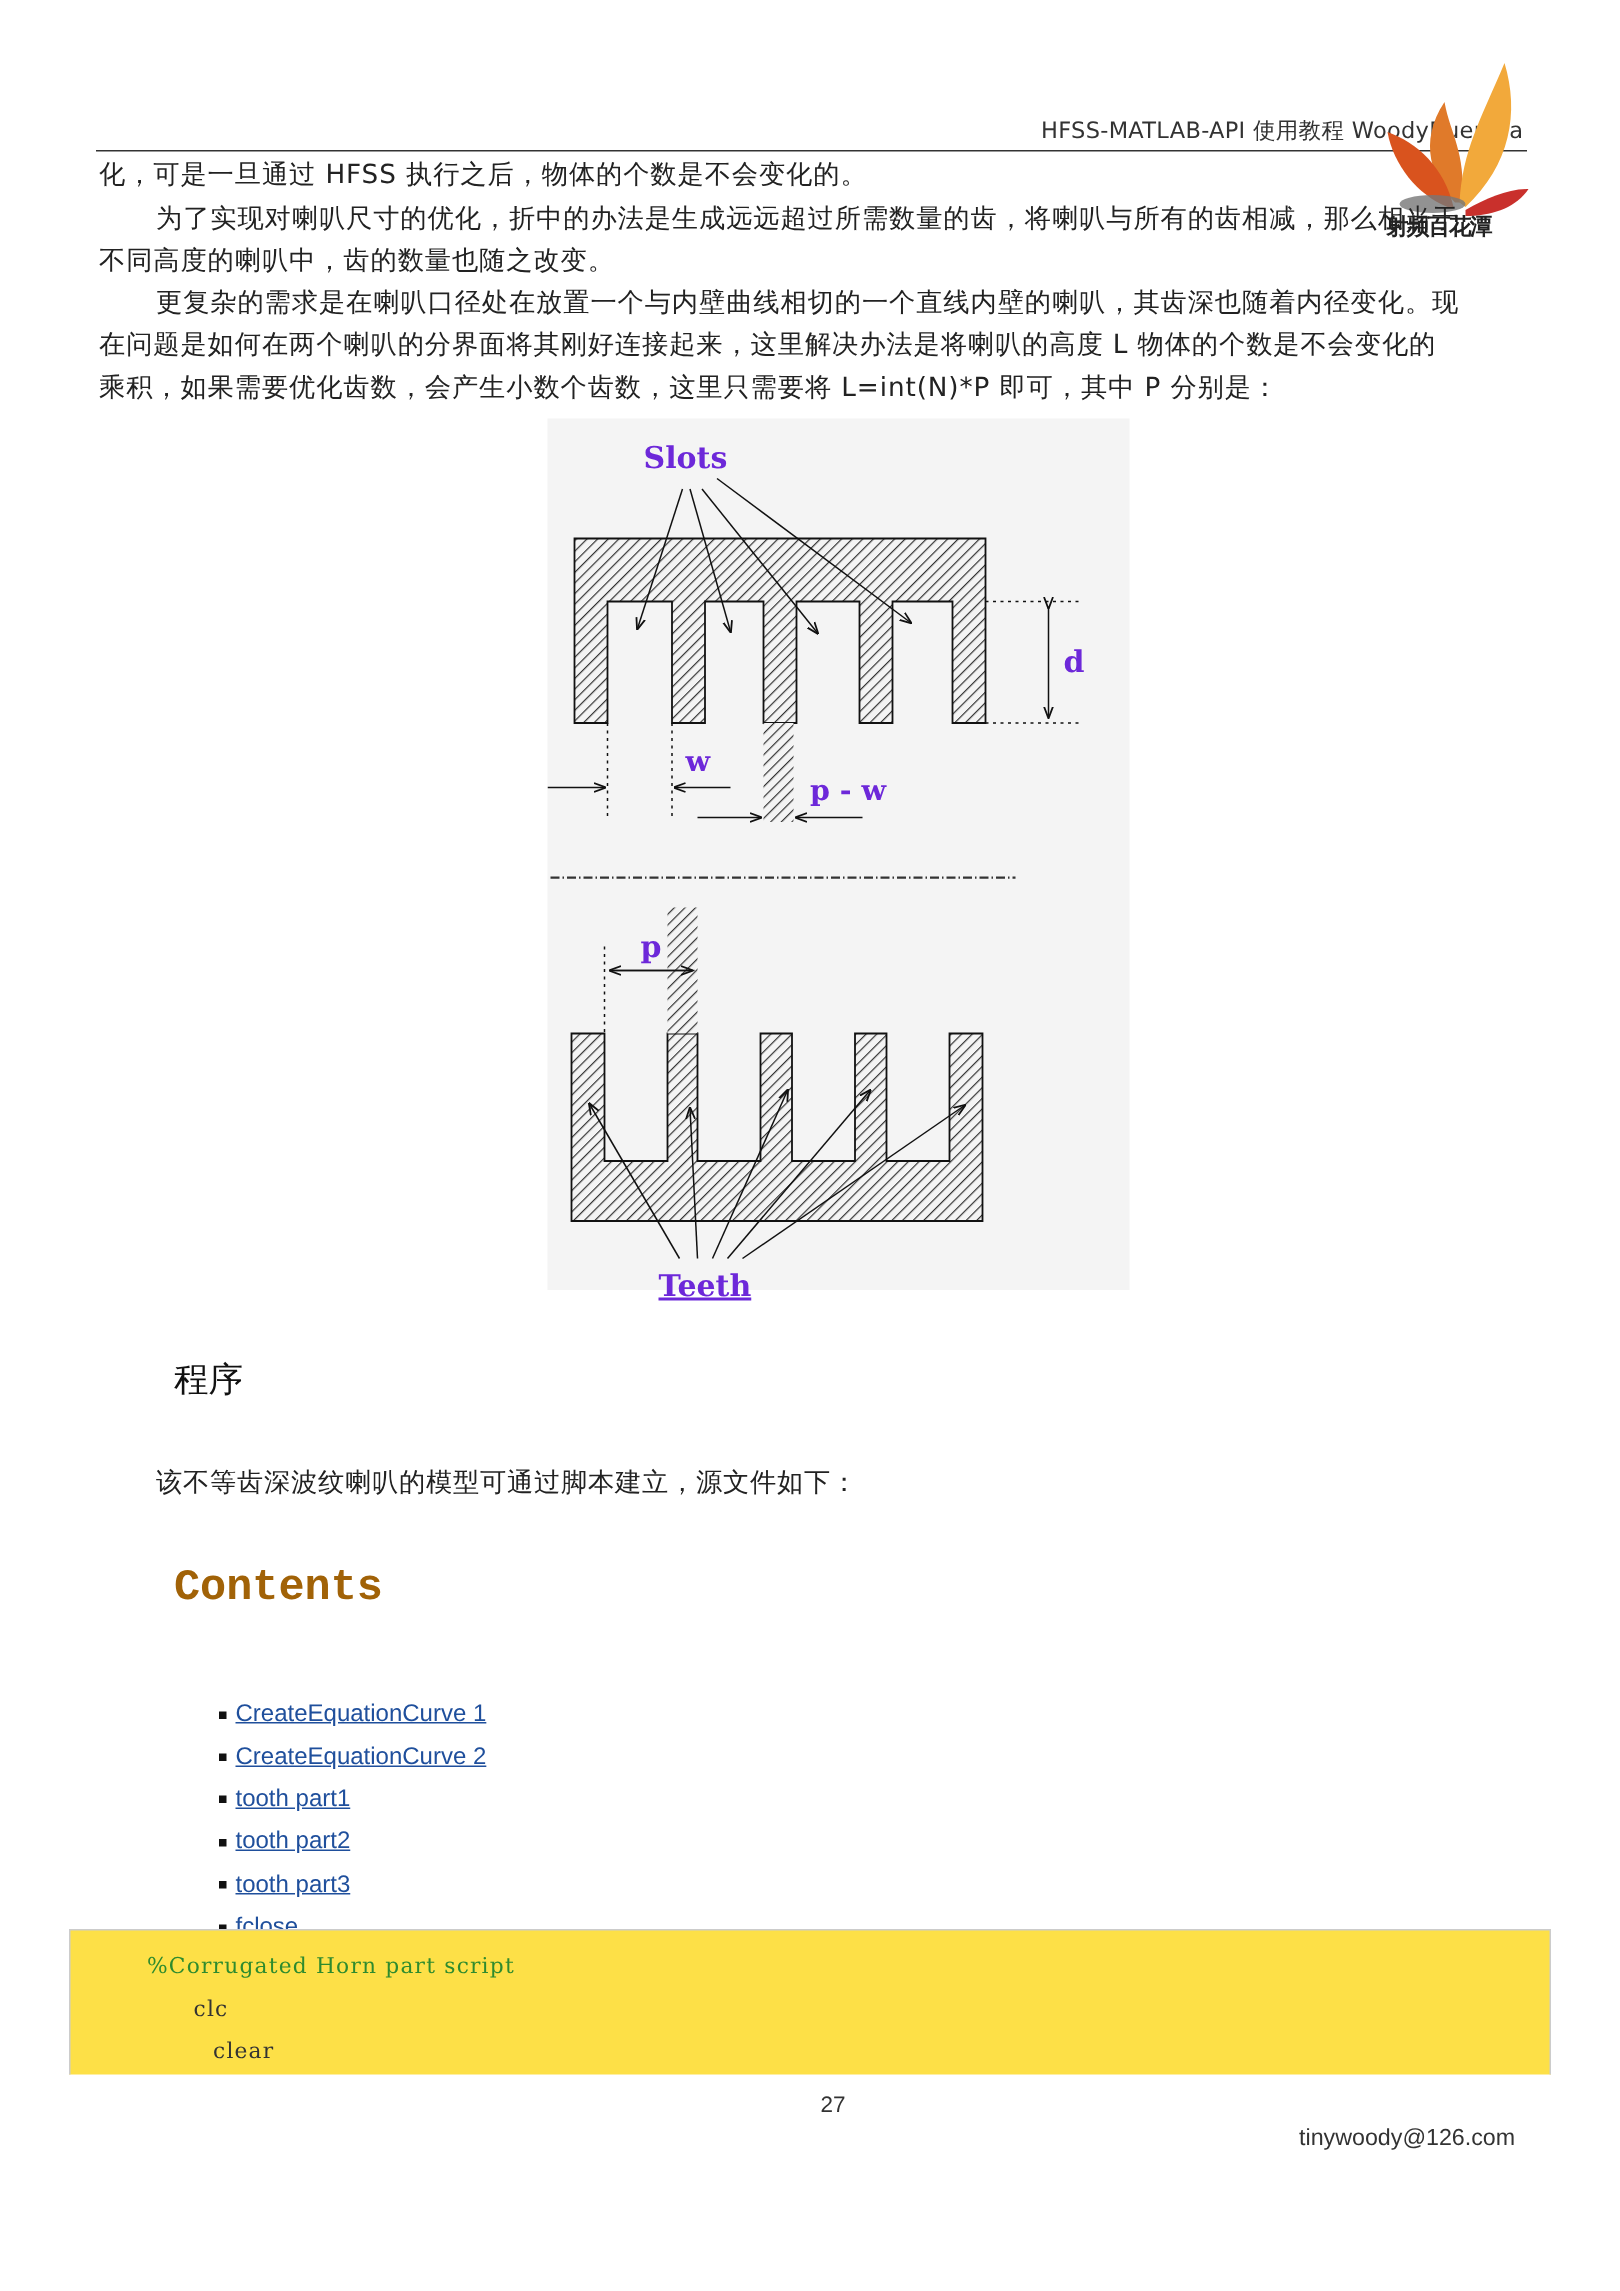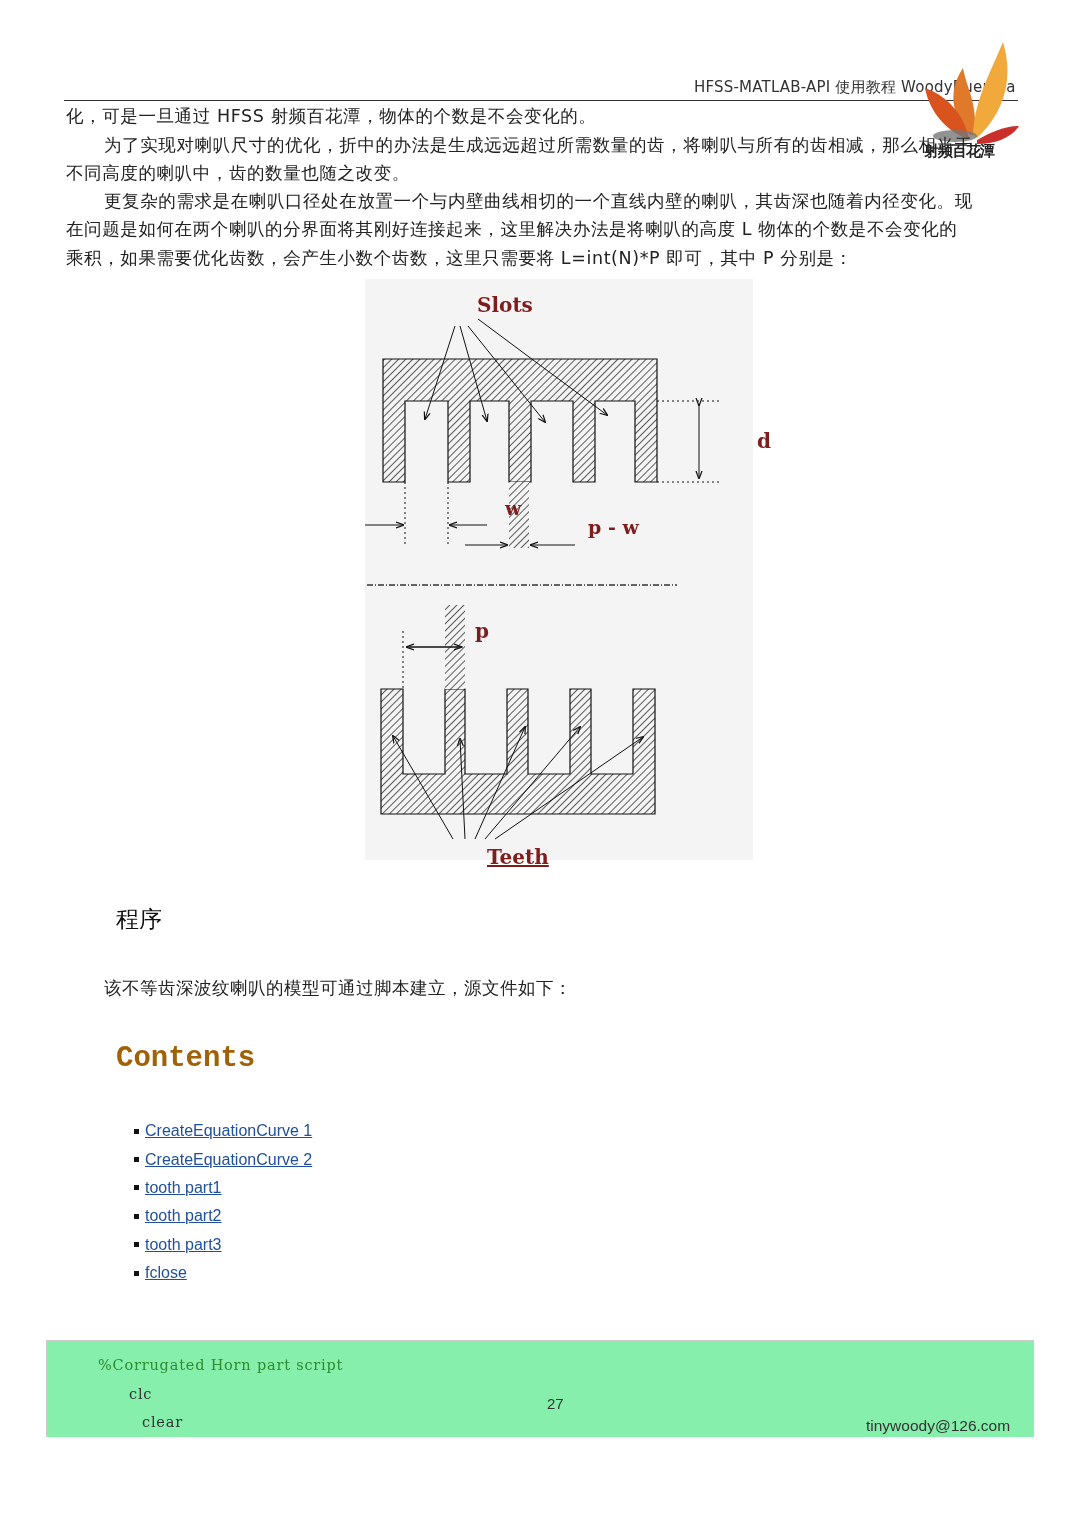--- a/index.html
+++ b/index.html
@@ -6,29 +6,29 @@
   body { width: 1080px; height: 1527px; position: relative; overflow: hidden;
          font-family: "DejaVu Sans", "Liberation Sans", sans-serif; color: #222; }
   .abs { position: absolute; }
   .header-text { left: 694px; top: 78px; font-size: 15px; color: #333; white-space: nowrap; letter-spacing: 0.2px; }
   .header-rule { left: 64px; top: 100px; width: 954px; height: 0; border-top: 1.5px solid #333; }
   .para-line { left: 66px; font-size: 17.5px; color: #222; white-space: nowrap; letter-spacing: 0.6px; }
   .indent { left: 104px; }
   .logo { left: 915px; top: 40px; width: 115px; height: 125px; }
   .logo-text { left: 924px; top: 142px; font-size: 15px; font-weight: bold; color: #222; letter-spacing: -1px; white-space: nowrap; }
   .figure { left: 365px; top: 279px; width: 388px; height: 581px; background: #f4f4f4; }
-  .fig-label { font-family: "DejaVu Serif", "Liberation Serif", serif; color: #7f1d1d; position: absolute; margin-left: 48px; }
+  .fig-label { font-family: "DejaVu Serif", "Liberation Serif", serif; color: #6d28d9; position: absolute; }
   .section-title { left: 116px; top: 904px; font-size: 23px; color: #111; }
   .intro { left: 104px; top: 976px; font-size: 17.5px; color: #222; letter-spacing: 0.5px; }
   .contents-title { left: 116px; top: 1042px; font-size: 29px; font-weight: bold; color: #a16207; font-family: Liberation Mono, monospace; }
-  .toc { left: 130px; top: 1113px; list-style: none; margin: 4px; padding: 0; }
+  .toc { left: 130px; top: 1113px; list-style: none; margin: 16px; padding: 0; }
   .toc li { height: 28.4px; display: flex; align-items: center; font-family: "Liberation Sans", sans-serif; font-size: 16px; }
   .toc .bullet { width: 5px; height: 5px; background: #111; margin-right: 6px; display: inline-block; }
   .toc a { color: #1f4f9c; text-decoration: underline; }
-  .code-box { left: 46px; top: 1340px; width: 986px; height: 96px; background: #86efac; border: 1px solid #ccc; border-bottom: none; }
+  .code-box { left: 46px; top: 1286px; width: 986px; height: 96px; background: #fde047; border: 1px solid #ccc; border-bottom: none; }
   .code-line { position: absolute; left: 51px; font-family: "DejaVu Serif", "Liberation Mono", monospace; font-size: 14.5px; color: #333; white-space: nowrap; letter-spacing: 0.8px; }
   .code-comment { color: #2e8b2e; }
   .page-num { left: 547px; top: 1395px; font-size: 15px; color: #333; font-family: "Liberation Sans", sans-serif; }
   .footer-email { left: 866px; top: 1417px; font-size: 15.5px; color: #333; font-family: "Liberation Sans", sans-serif; }
 </style>
 </head>
 <body>
 
 <div class="abs header-text">HFSS-MATLAB-API 使用教程  WoodyBuendia</div>
 <div class="abs header-rule"></div>
@@ -36,21 +36,21 @@
 <div class="abs logo">
   <svg width="115" height="125" viewBox="0 0 115 125">
     <path d="M55 95 C40 80 30 55 48 28 C52 50 62 60 60 95 Z" fill="#e07a2a"></path>
     <path d="M58 95 C60 60 72 40 88 2 C98 35 92 70 62 98 Z" fill="#f2a93b"></path>
     <path d="M50 98 C30 90 14 70 10 48 C30 55 48 72 54 98 Z" fill="#d9531e"></path>
     <path d="M62 100 C76 92 90 86 104 86 C96 98 80 104 62 104 Z" fill="#c9302c"></path>
     <ellipse cx="40" cy="96" rx="22" ry="6" fill="#777" opacity="0.8"></ellipse>
   </svg>
 </div>
 
-<div class="abs para-line" style="top:104px;">化，可是一旦通过 HFSS 射频百花潭，物体的个数是不会变化的。</div>
+<div class="abs para-line" style="top:104px;">化，可是一旦通过 HFSS 执行之后，物体的个数是不会变化的。</div>
 <div class="abs para-line indent" style="top:133px;">为了实现对喇叭尺寸的优化，折中的办法是生成远远超过所需数量的齿，将喇叭与所有的齿相减，那么相当于</div>
 <div class="abs para-line" style="top:161px;">不同高度的喇叭中，齿的数量也随之改变。</div>
 <div class="abs para-line indent" style="top:189px;">更复杂的需求是在喇叭口径处在放置一个与内壁曲线相切的一个直线内壁的喇叭，其齿深也随着内径变化。现</div>
 <div class="abs para-line" style="top:217px;">在问题是如何在两个喇叭的分界面将其刚好连接起来，这里解决办法是将喇叭的高度 L 物体的个数是不会变化的</div>
 <div class="abs para-line" style="top:246px;">乘积，如果需要优化齿数，会产生小数个齿数，这里只需要将 L=int(N)*P 即可，其中 P 分别是：</div>
 
 <div class="abs logo-text">射频百花潭</div>
 
 <div class="abs figure">
   <svg width="388" height="581" viewBox="0 0 388 581">

